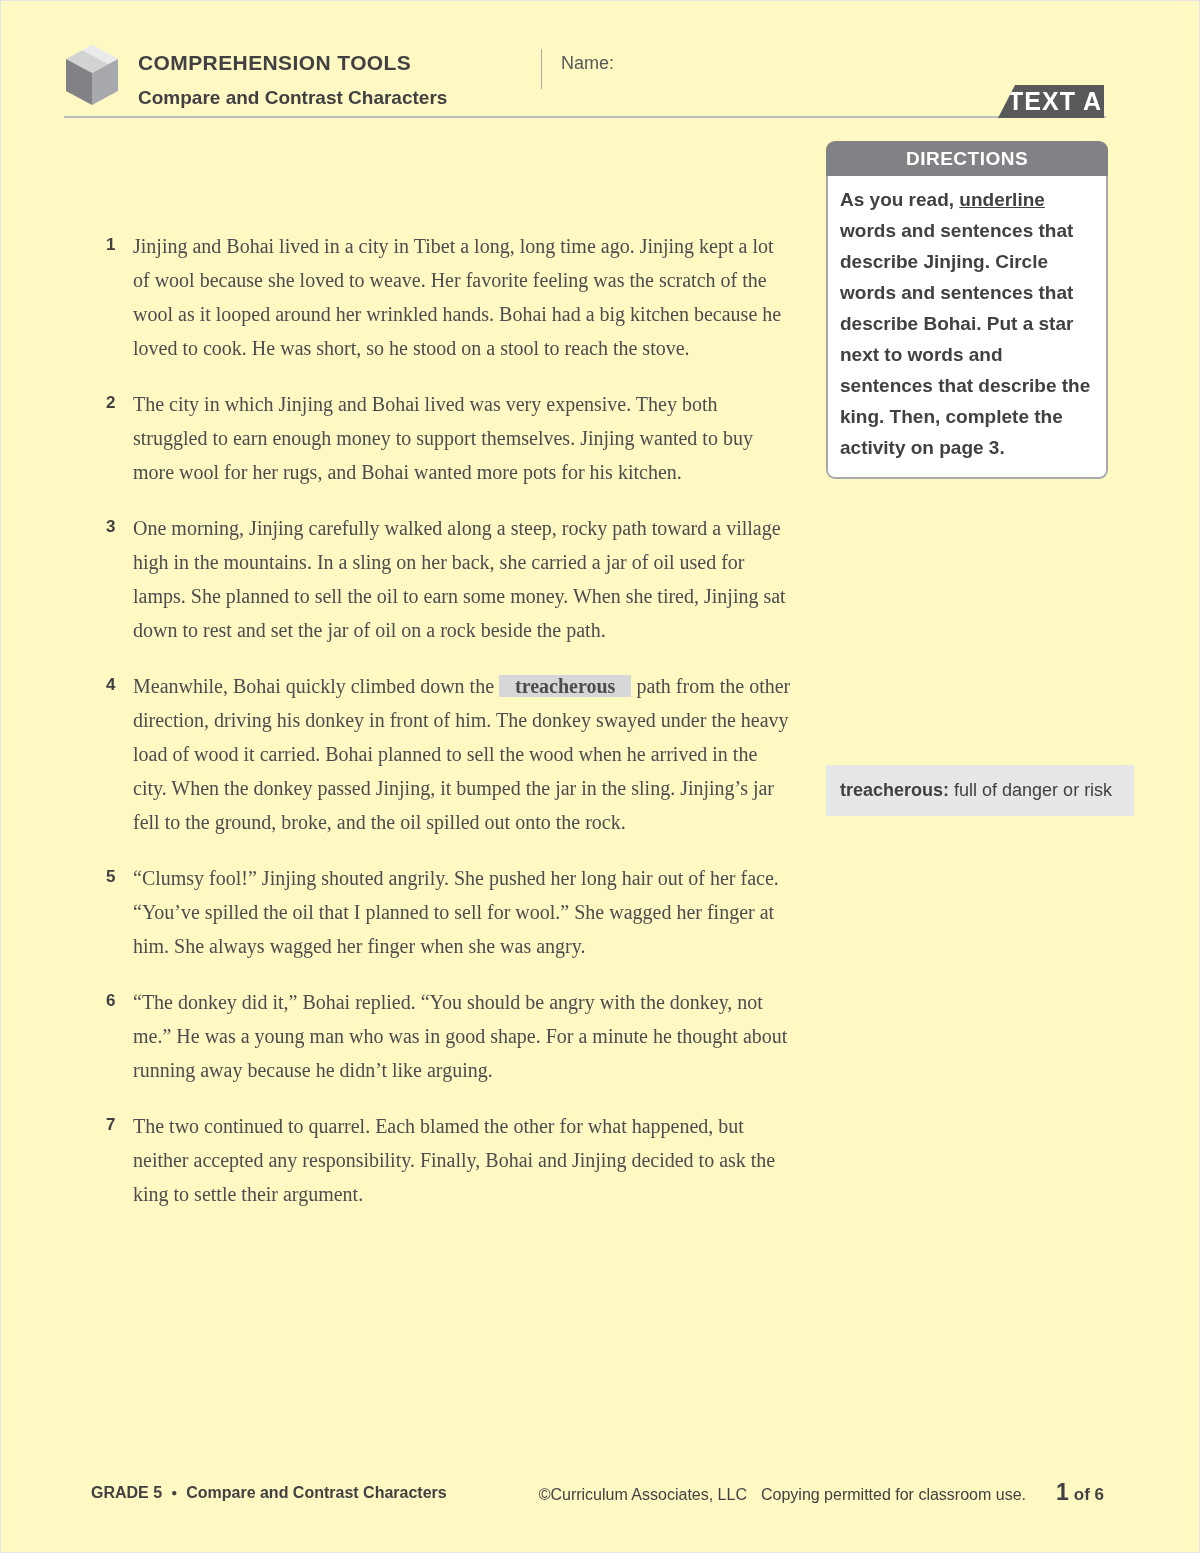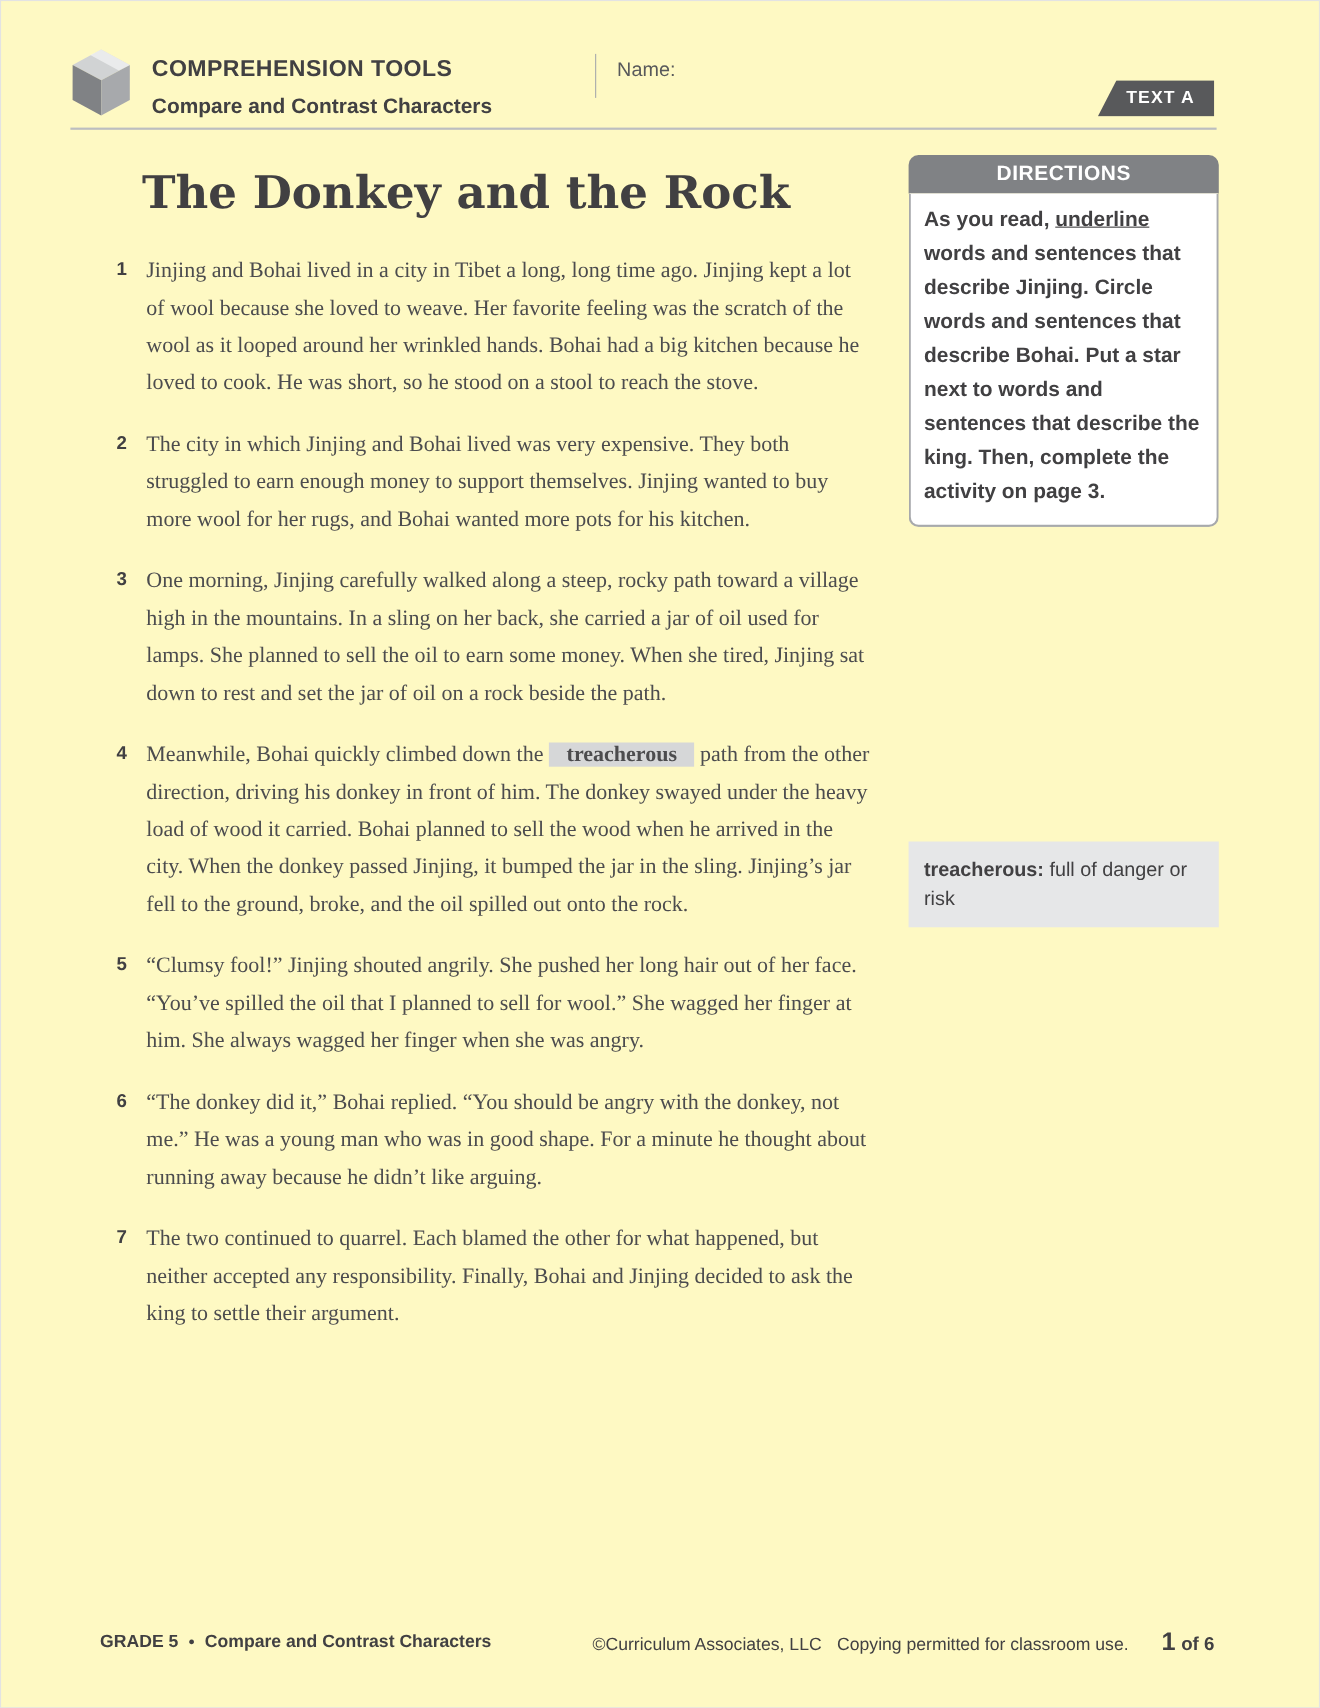--- a/index.html
+++ b/index.html
@@ -13,23 +13,23 @@
   
   .logo { position:absolute; left:63px; top:42px; width:56px; height:72px; }
   .titles { position:absolute; left:137px; top:50px; }
   .program { font-size:21px; font-weight:700; letter-spacing:0.4px; color:#414042; }
   .subtitle { font-size:19px; font-weight:700; color:#414042; margin-top:12px; }
   .header-divider { position:absolute; left:540px; top:48px; width:1px; height:40px; background:#a7a9ac; }
   .name-label { position:absolute; left:560px; top:52px; font-size:18px; color:#58595b; }
   .name-field { position:absolute; left:622px; top:48px; width:370px; height:60px; background:transparent; }
   .header-rule { position:absolute; left:63px; top:115px; width:1042px; height:2px; background:#bcbec0; }
   .badge {
-    position:absolute; right:95px; top:72px; width:106px; height:33px;
+    position:absolute; right:95px; top:84px; width:106px; height:33px;
     background:#58595b; color:#ffffff; display:flex; align-items:center; justify-content:center;
-    font-size:16px; font-weight:700; letter-spacing:1px;
+    font-size:25px; font-weight:700; letter-spacing:1px;
     clip-path: polygon(17px 0, 100% 0, 100% 100%, 0 100%);
     padding-left:8px;
   }
 
   
   .story-title {
     position:absolute; left:128px; top:150px; width:680px;
     font-family:"DejaVu Serif", serif; font-size:41px; font-weight:700; color:#414042;
   }
   .content { position:absolute; left:105px; top:228px; width:688px; }
@@ -51,21 +51,21 @@
     font-size:19px; font-weight:700; letter-spacing:0.5px;
     border-radius:9px 9px 0 0; padding:7px 0 6px;
   }
   .directions-body {
     border:2px solid #a7a9ac; border-top:none; border-radius:0 0 9px 9px;
     padding:8px 12px 14px; font-size:19px; line-height:31px; font-weight:700; color:#414042;
     background:#ffffff;
   }
   .u { text-decoration:underline; }
   .vocab-box {
-    position:absolute; left:825px; top:764px; width:282px;
+    position:absolute; left:825px; top:764px; width:308px;
     background:#e6e7e8; padding:12px 14px; font-size:18px; line-height:27px; color:#414042;
   }
   .vocab-term { font-weight:700; margin-right:5px; }
 
   
   .footer {
     position:absolute; left:90px; right:95px; top:1478px;
     display:flex; justify-content:space-between; align-items:center;
   }
   .footer-left { display:flex; align-items:baseline; gap:9px; }
@@ -99,21 +99,20 @@
 
   <div class="header-divider"></div>
   <div class="name-label">Name:</div>
   <div class="name-field"></div>
   <div class="header-rule"></div>
 
   <div class="badge">
     <span>TEXT A</span>
   </div>
 
-  <h1 class="story-title">The Donkey and the Rock</h1>
 
   <div class="content">
 
     <div class="para">
       <div class="pnum">1</div>
       <p class="ptext">Jinjing and Bohai lived in a city in Tibet a long, long time ago. Jinjing kept a lot of wool because she loved to weave. Her favorite feeling was the scratch of the wool as it looped around her wrinkled hands. Bohai had a big kitchen because he loved to cook. He was short, so he stood on a stool to reach the stove.</p>
     </div>
 
     <div class="para">
       <div class="pnum">2</div>

